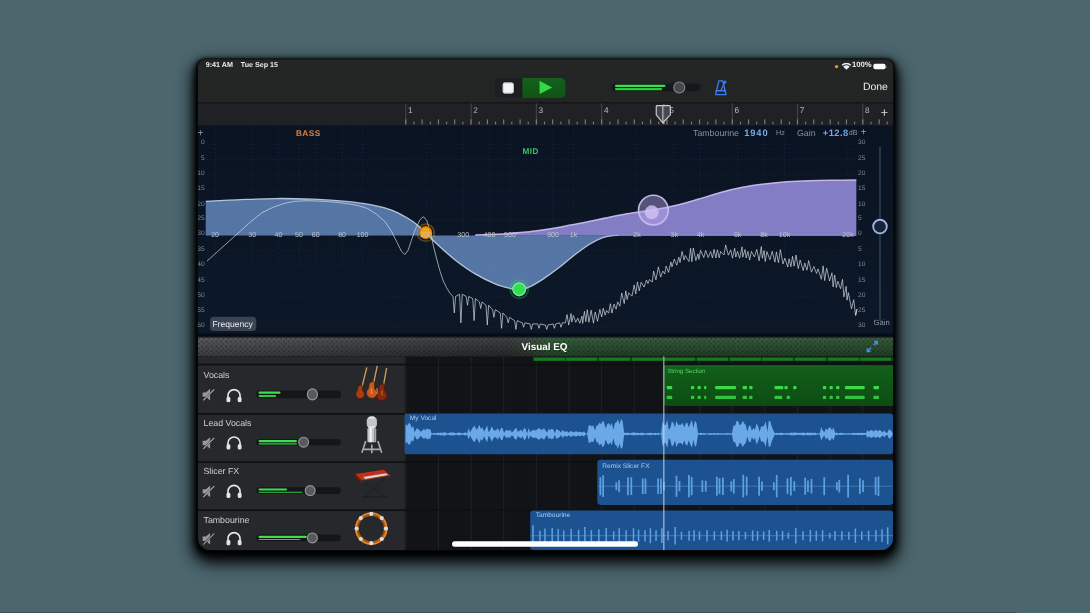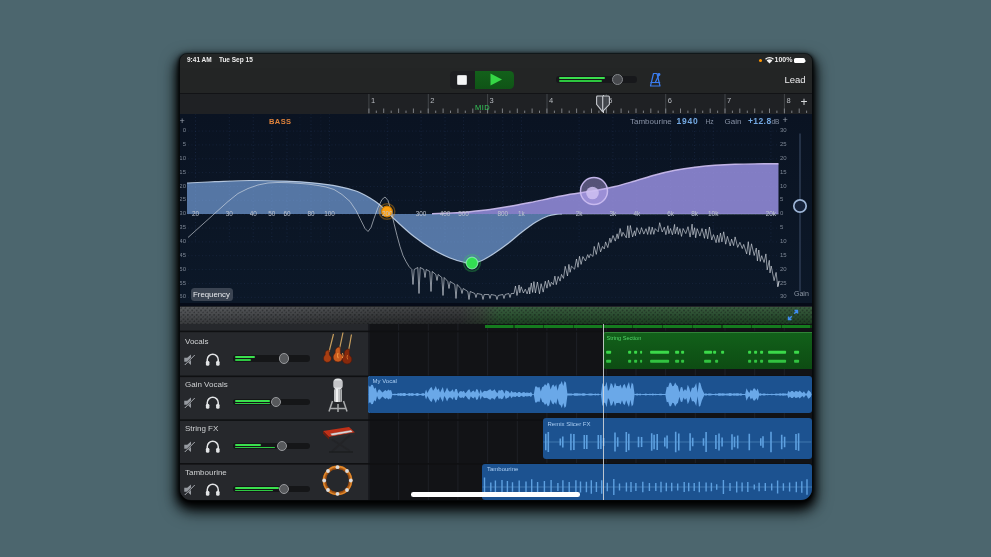--- a/index.html
+++ b/index.html
@@ -38,21 +38,21 @@
     <div style="left:379px;top:26.2px;width:42.8px;height:1.7px;border-radius:1px;background:#2dc63f"></div>
     <div style="left:431.8px;top:19.9px;width:11px;height:11px;border-radius:50%;background:#46484c;border:1px solid #84878b"></div>
     <svg style="position:absolute;left:467.5px;top:17.8px" width="14.5" height="16" viewBox="0 0 29 32">
 <g fill="none" stroke="#3b7df0" stroke-width="2.4" stroke-linejoin="round" stroke-linecap="round">
 <path d="M11 3 h7 l6 25 h-19 z"></path>
         <path d="M5.8 21 h17.5"></path>
         <path d="M14.5 21 L21.5 6.5"></path>
       </g>
 <circle cx="22" cy="5" r="2.8" fill="#3b7df0"></circle>
     </svg>
-    <div class="t" style="left:604.5px;top:20.3px;font-size:9.5px;color:#ececee;font-weight:normal;">Lead</div>
+    <div class="t" style="left:604.5px;top:20.3px;font-size:9.5px;color:#ececee;font-weight:normal;">Done</div>
     <svg style="position:absolute;left:0;top:38.5px" width="632" height="21" viewBox="0 0 632 21">
       <rect x="188.4" y="1" width="1" height="20" fill="#43464a"></rect>
       <text x="190.9" y="9.5" font-size="7.5" fill="#b8bbc0" font-family="Liberation Sans">1</text>
       <rect x="247.8" y="1" width="1" height="20" fill="#43464a"></rect>
       <text x="250.3" y="9.5" font-size="7.5" fill="#b8bbc0" font-family="Liberation Sans">2</text>
       <rect x="307.1" y="1" width="1" height="20" fill="#43464a"></rect>
       <text x="309.6" y="9.5" font-size="7.5" fill="#b8bbc0" font-family="Liberation Sans">3</text>
       <rect x="366.5" y="1" width="1" height="20" fill="#43464a"></rect>
       <text x="369.0" y="9.5" font-size="7.5" fill="#b8bbc0" font-family="Liberation Sans">4</text>
       <rect x="425.8" y="1" width="1" height="20" fill="#43464a"></rect>
@@ -179,21 +179,21 @@
         <circle cx="387" cy="211" r="5.4" fill="#ffa00f" stroke="#c87b06" stroke-width="1.2"></circle>
         <circle cx="387" cy="211" r="7.8" fill="none" stroke="#ff9f0a" stroke-opacity="0.35" stroke-width="1.5"></circle>
         <circle cx="472" cy="262.5" r="5.8" fill="#32df52" stroke="#7bf0a0" stroke-opacity="0.9" stroke-width="1.3"></circle>
         <circle cx="472" cy="262.5" r="8.3" fill="none" stroke="#32df52" stroke-opacity="0.3" stroke-width="1.5"></circle>
         <line x1="800" y1="133" x2="800" y2="291" stroke="#2b3950" stroke-width="1.6"></line>
         <circle cx="800" cy="205.5" r="6.2" fill="#16233a" stroke="#9db5d6" stroke-width="1.7"></circle>
       </g>
     </svg>
     <div class="t" style="left:-0.5px;top:61.5px;font-size:9px;color:#9aa2ae;font-weight:normal;">+</div>
     <div class="t" style="left:89px;top:62.5px;font-size:7.5px;color:#e0833b;font-weight:bold;letter-spacing:.4px">BASS</div>
-    <div class="t" style="left:295px;top:49px;font-size:7.5px;color:#34c759;font-weight:normal;letter-spacing:.4px">MID</div>
+    <div class="t" style="left:295px;top:79px;font-size:7.5px;color:#34c759;font-weight:bold;letter-spacing:.4px">MID</div>
     <div class="t" style="left:450px;top:62.6px;font-size:8px;color:#8791a4;font-weight:normal;">Tambourine</div>
     <div class="t" style="left:496.5px;top:61.8px;font-size:8.5px;color:#74a9e2;font-weight:bold;letter-spacing:0.8px">1940</div>
     <div class="t" style="left:525.5px;top:63.8px;font-size:6.5px;color:#8791a4;font-weight:normal;">Hz</div>
     <div class="t" style="left:544.5px;top:62.6px;font-size:8px;color:#8791a4;font-weight:normal;">Gain</div>
     <div class="t" style="left:568px;top:61.8px;font-size:8.5px;color:#74a9e2;font-weight:bold;letter-spacing:0.4px">+12.8</div>
     <div class="t" style="left:591.5px;top:63.8px;font-size:6.5px;color:#8791a4;font-weight:normal;">dB</div>
     <div class="t" style="left:602.5px;top:61.3px;font-size:9px;color:#9aa2ae;font-weight:normal;">+</div>
     <div class="t" style="left:-10px;top:73.2px;width:16px;text-align:right;font-size:6px;color:#7e8795">0</div>
     <div class="t" style="left:-10px;top:87.0px;width:16px;text-align:right;font-size:6px;color:#7e8795">5</div>
     <div class="t" style="left:-10px;top:100.9px;width:16px;text-align:right;font-size:6px;color:#7e8795">10</div>
@@ -237,20 +237,21 @@
     <div class="t" style="left:424.9px;top:155.8px;width:16px;text-align:center;font-size:6.4px;color:#bcc3cf">3k</div>
     <div class="t" style="left:448.8px;top:155.8px;width:16px;text-align:center;font-size:6.4px;color:#bcc3cf">4k</div>
     <div class="t" style="left:482.6px;top:155.8px;width:16px;text-align:center;font-size:6.4px;color:#bcc3cf">6k</div>
     <div class="t" style="left:506.6px;top:155.8px;width:16px;text-align:center;font-size:6.4px;color:#bcc3cf">8k</div>
     <div class="t" style="left:525.2px;top:155.8px;width:16px;text-align:center;font-size:6.4px;color:#bcc3cf">10k</div>
     <div class="t" style="left:582.9px;top:155.8px;width:16px;text-align:center;font-size:6.4px;color:#bcc3cf">20k</div>
     <div style="left:10.5px;top:233.5px;width:42px;height:13.5px;border-radius:3.5px;background:#3b4452">
       <div style="position:absolute;left:0;top:2.4px;width:42px;text-align:center;font-size:7.8px;color:#e8eaee">Frequency</div>
     </div>
     <div class="t" style="left:614px;top:235.5px;font-size:7px;color:#8f99a6;font-weight:normal;">Gain</div>
+    <div class="t" style="left:-1px;top:256px;width:632px;text-align:center;font-size:9px;font-weight:bold;color:#fff">Visual EQ</div>
     <svg style="position:absolute;left:606.5px;top:254.5px" width="12" height="12" viewBox="0 0 12 12">
 <g stroke="#3f8cf0" stroke-width="1.4" fill="none">
         <path d="M7.2 4.8 L10.5 1.5 M7.5 1.5 h3 v3"></path>
         <path d="M4.8 7.2 L1.5 10.5 M1.5 7.5 v3 h3"></path>
       </g>
     </svg>
     <svg style="position:absolute;left:0;top:270px" width="632" height="176" viewBox="0 0 632 176">
       <g transform="translate(-180,-324)">
         <rect x="368.4" y="324" width="1" height="176" fill="#1e2126"></rect>
         <rect x="398.1" y="324" width="1" height="176" fill="#1e2126"></rect>
@@ -344,36 +345,36 @@
       </svg></div>
     <div style="position:absolute;left:24.5px;top:297.5px"><svg width="15.5" height="14.5" viewBox="0 0 31 29">
         <path d="M4.5 21 v-5.5 a11 11 0 0 1 22 0 V21" fill="none" stroke="#e2e4e6" stroke-width="3"></path>
         <rect x="1.8" y="17.5" width="7" height="10" rx="3" fill="#e2e4e6"></rect>
         <rect x="22.2" y="17.5" width="7" height="10" rx="3" fill="#e2e4e6"></rect>
       </svg></div>
     <div style="left:53px;top:301.3px;width:77px;height:6.4px;border-radius:3.2px;background:#151618"></div>
     <div style="left:54.5px;top:302.3px;width:20px;height:1.8px;border-radius:1px;background:#3be04e"></div>
     <div style="left:54.5px;top:305.1px;width:16.7px;height:1.8px;border-radius:1px;background:#2ec943"></div>
     <div style="left:98.6px;top:299.1px;width:10.8px;height:10.8px;border-radius:50%;background:#57595c;border:1.2px solid #97999c"></div>
-    <div class="t" style="left:5px;top:326px;font-size:8px;color:#cfd1d3;font-weight:normal;">Gain Vocals</div>
+    <div class="t" style="left:5px;top:326px;font-size:8px;color:#cfd1d3;font-weight:normal;">Lead Vocals</div>
     <div style="position:absolute;left:3px;top:341.5px"><svg width="13.5" height="13.5" viewBox="0 0 27 27">
         <path d="M2.5 9.5 h6 l7.5-6.5 v21 l-7.5-6.5 h-6 z" fill="#969aa0"></path>
         <line x1="3.5" y1="24" x2="23.5" y2="4" stroke="#26282c" stroke-width="3.4"></line>
         <line x1="3.5" y1="24" x2="23.5" y2="4" stroke="#b0b4b9" stroke-width="1.9"></line>
       </svg></div>
     <div style="position:absolute;left:24.5px;top:341px"><svg width="15.5" height="14.5" viewBox="0 0 31 29">
         <path d="M4.5 21 v-5.5 a11 11 0 0 1 22 0 V21" fill="none" stroke="#e2e4e6" stroke-width="3"></path>
         <rect x="1.8" y="17.5" width="7" height="10" rx="3" fill="#e2e4e6"></rect>
         <rect x="22.2" y="17.5" width="7" height="10" rx="3" fill="#e2e4e6"></rect>
       </svg></div>
     <div style="left:53px;top:344.8px;width:77px;height:6.4px;border-radius:3.2px;background:#151618"></div>
     <div style="left:54.5px;top:345.8px;width:35px;height:1.8px;border-radius:1px;background:#3be04e"></div>
     <div style="left:54.5px;top:348.6px;width:35px;height:1.8px;border-radius:1px;background:#2ec943"></div>
     <div style="left:90.6px;top:342.6px;width:10.8px;height:10.8px;border-radius:50%;background:#57595c;border:1.2px solid #97999c"></div>
-    <div class="t" style="left:5px;top:369.5px;font-size:8px;color:#cfd1d3;font-weight:normal;">String FX</div>
+    <div class="t" style="left:5px;top:369.5px;font-size:8px;color:#cfd1d3;font-weight:normal;">Slicer FX</div>
     <div style="position:absolute;left:3px;top:385.5px"><svg width="13.5" height="13.5" viewBox="0 0 27 27">
         <path d="M2.5 9.5 h6 l7.5-6.5 v21 l-7.5-6.5 h-6 z" fill="#969aa0"></path>
         <line x1="3.5" y1="24" x2="23.5" y2="4" stroke="#26282c" stroke-width="3.4"></line>
         <line x1="3.5" y1="24" x2="23.5" y2="4" stroke="#b0b4b9" stroke-width="1.9"></line>
       </svg></div>
     <div style="position:absolute;left:24.5px;top:385px"><svg width="15.5" height="14.5" viewBox="0 0 31 29">
         <path d="M4.5 21 v-5.5 a11 11 0 0 1 22 0 V21" fill="none" stroke="#e2e4e6" stroke-width="3"></path>
         <rect x="1.8" y="17.5" width="7" height="10" rx="3" fill="#e2e4e6"></rect>
         <rect x="22.2" y="17.5" width="7" height="10" rx="3" fill="#e2e4e6"></rect>
       </svg></div>

